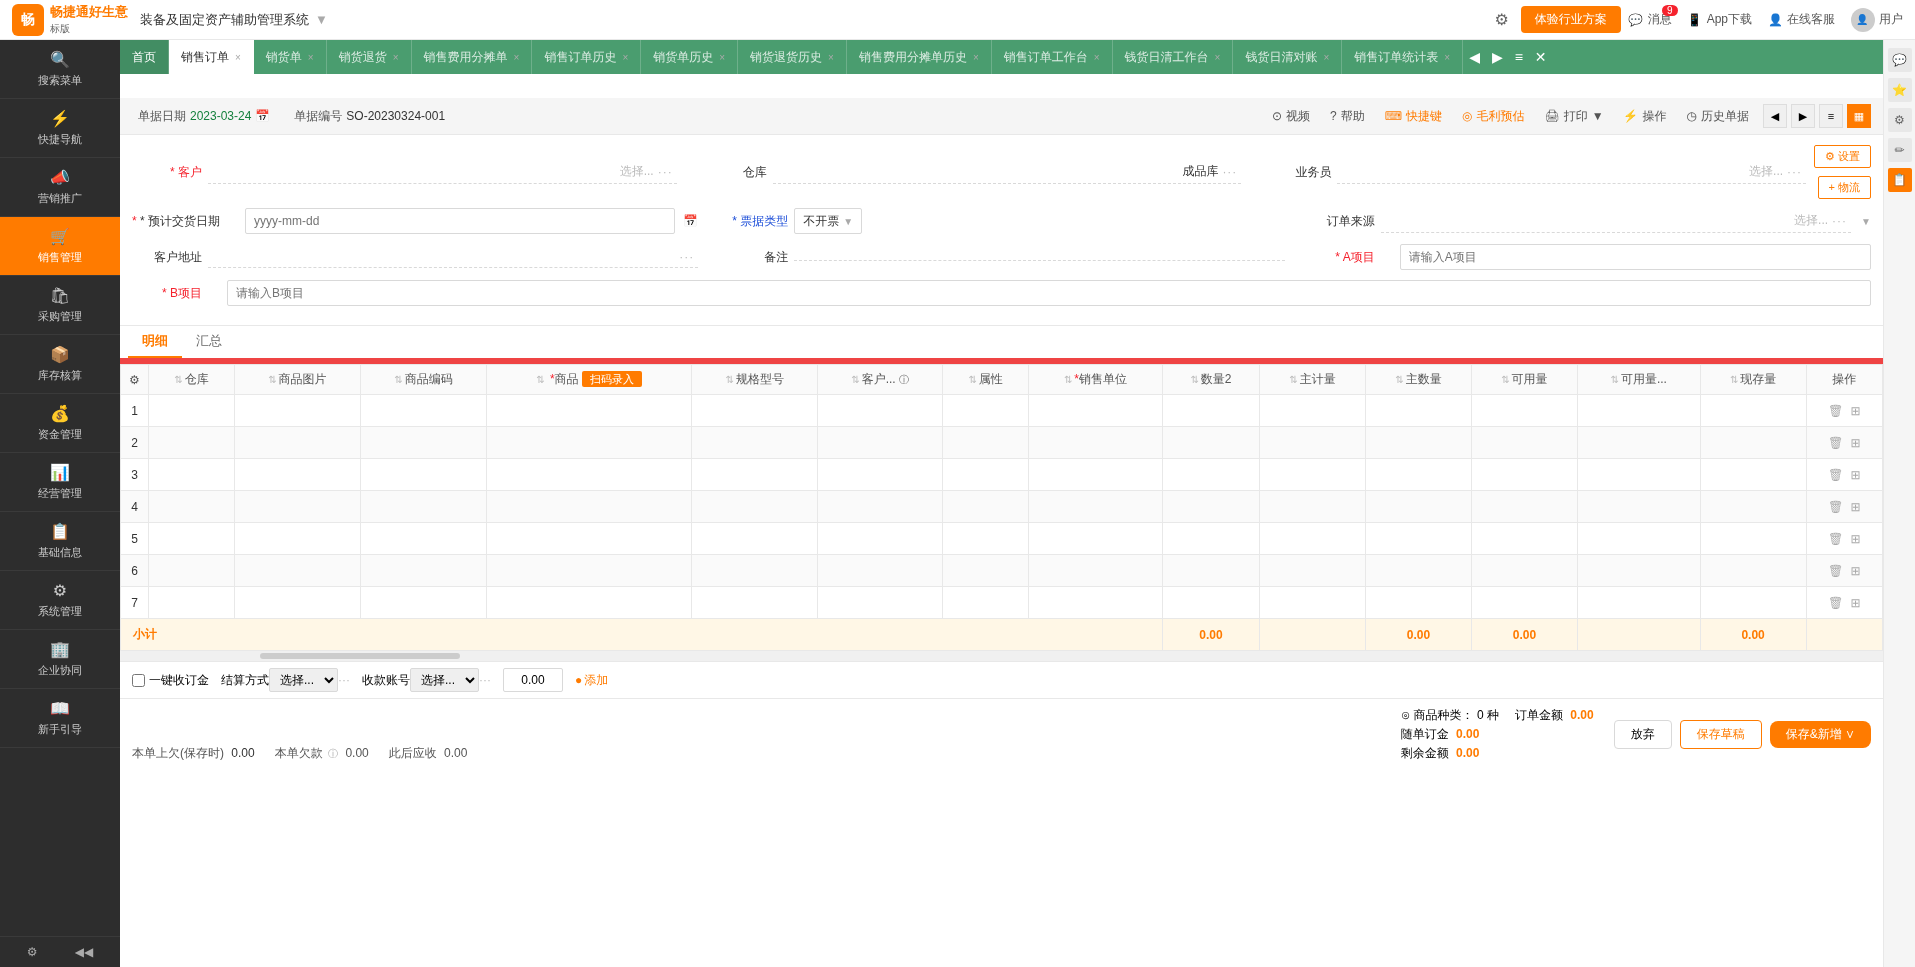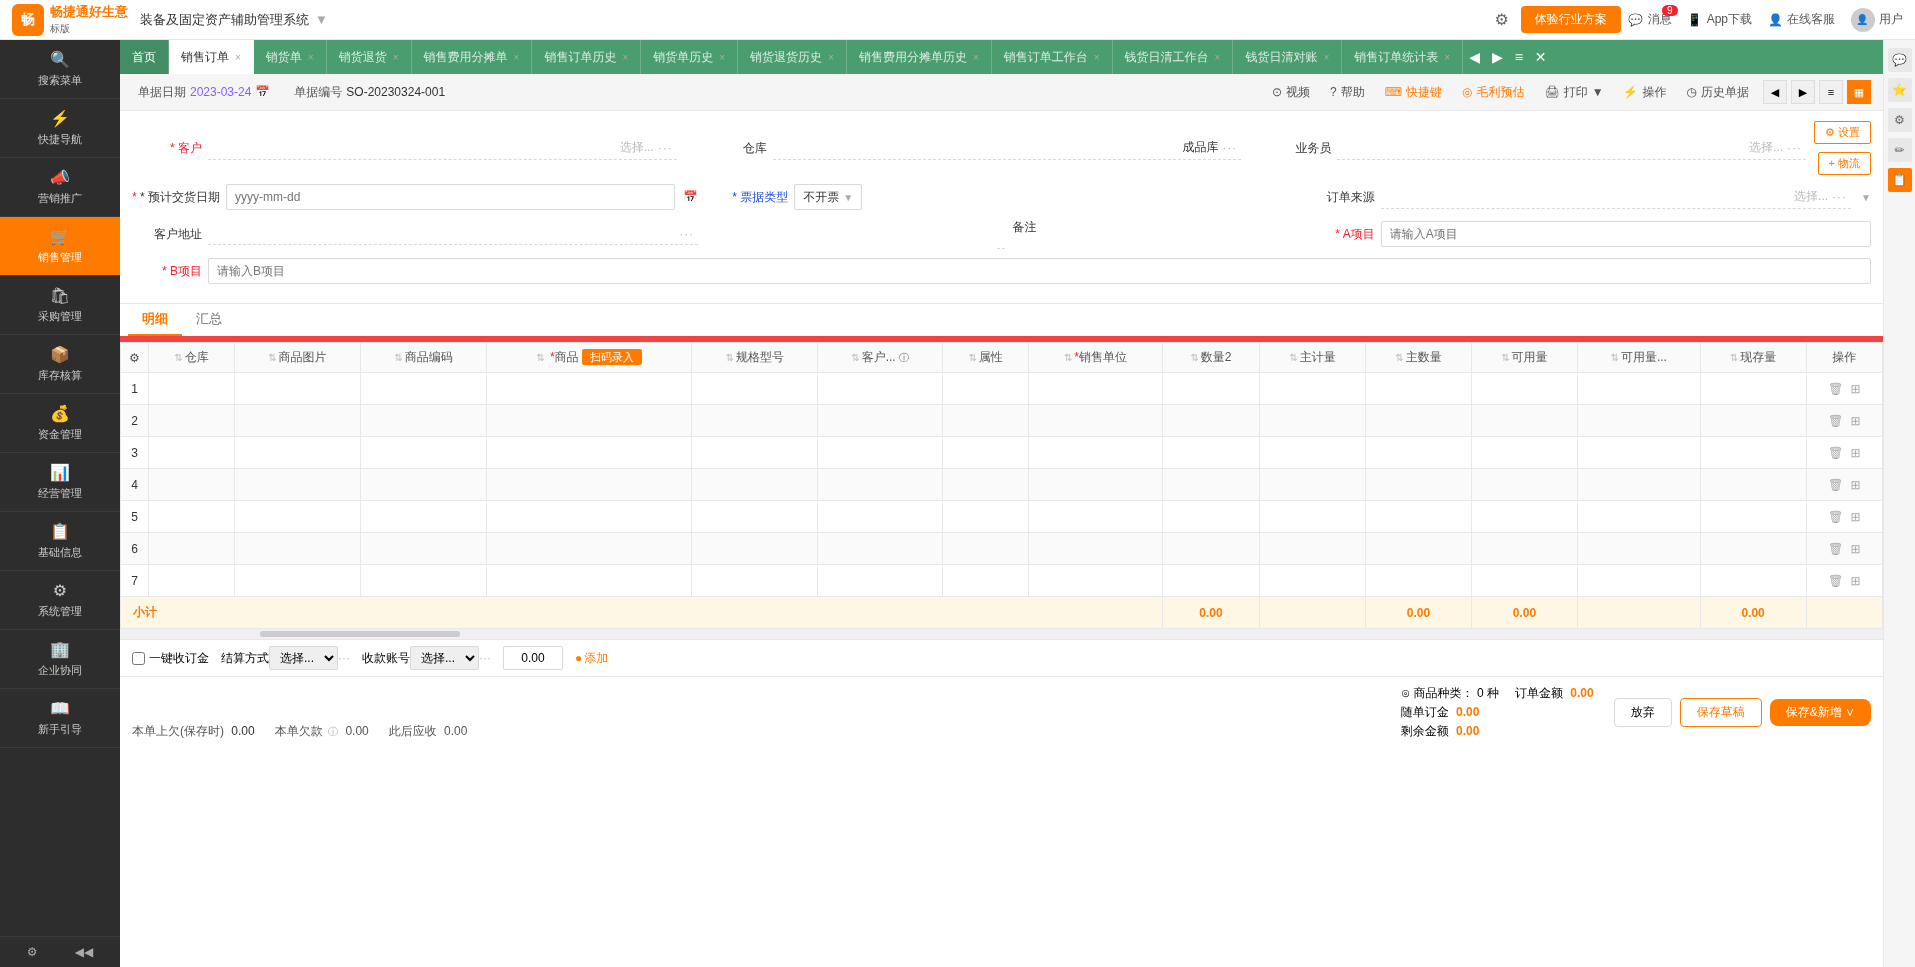--- a/index.html
+++ b/index.html
@@ -193,20 +193,21 @@
     
     
     .page-toolbar {
       display: flex;
       align-items: center;
       justify-content: space-between;
       padding: 6px 12px;
       background: #f5f5f5;
       border-bottom: 1px solid #e8e8e8;
       font-size: 12px;
+      margin-top: 24px;
     }
     .toolbar-left { display: flex; align-items: center; gap: 12px; }
     .toolbar-right { display: flex; align-items: center; gap: 8px; }
     .toolbar-btn {
       display: flex;
       align-items: center;
       gap: 4px;
       cursor: pointer;
       color: #555;
       padding: 2px 6px;
@@ -260,20 +261,21 @@
     }
     .form-input {
       flex: 1;
       border: 1px solid #d9d9d9;
       border-radius: 2px;
       padding: 3px 8px;
       font-size: 12px;
       color: #333;
       height: 26px;
       background: white;
+      margin-left: 19px;
     }
     .form-input.placeholder { color: #bbb; }
     .form-input-dotted {
       flex: 1;
       display: flex;
       align-items: center;
       justify-content: flex-end;
       gap: 4px;
       color: #bbb;
       font-size: 12px;
@@ -636,21 +638,21 @@
       <div class="tab-nav-btn">✕</div>
     </div>
 
     <div class="page-content">
       <div class="page-inner">
 
         <div class="page-toolbar">
           <div class="toolbar-left">
             <div class="toolbar-btn">
               <span>单据日期</span>
-              <span style="color:#8b5cf6;">2023-03-24</span>
+              <span style="color:#15803d;">2023-03-24</span>
               <span style="cursor:pointer;">📅</span>
             </div>
             <div class="toolbar-btn">
               <span>单据编号</span>
               <span style="color:#333;">SO-20230324-001</span>
             </div>
           </div>
           <div class="toolbar-right">
             <div class="toolbar-btn">
               <span>⊙</span>
@@ -742,21 +744,21 @@
             </div>
           </div>
 
           <div class="form-row">
             <div class="form-field">
               <span class="form-label">客户地址</span>
               <div class="form-input-dotted" style="flex:2;">
                 <span class="dots">···</span>
               </div>
             </div>
-            <div class="form-field" style="margin-left:20px;flex-direction:column;">
+            <div class="form-field" style="margin-left:20px;">
               <span class="form-label">备注</span>
               <div class="form-input-dotted" style="flex:2;"></div>
             </div>
             <div class="form-field" style="margin-left:20px;">
               <span class="form-label" style="color:#f5222d;">* A项目</span>
               <input class="form-input" type="text" placeholder="请输入A项目" style="">
             </div>
           </div>
 
           <div class="form-row">

